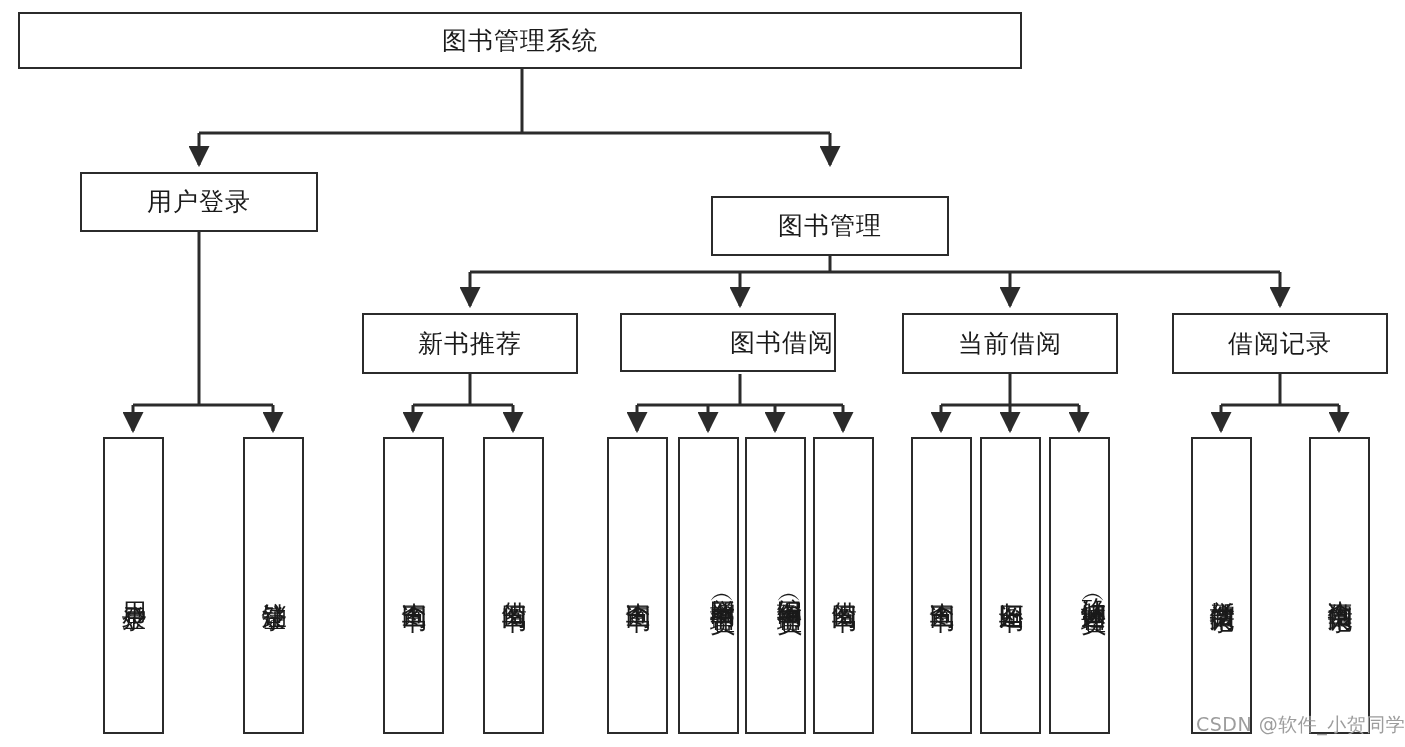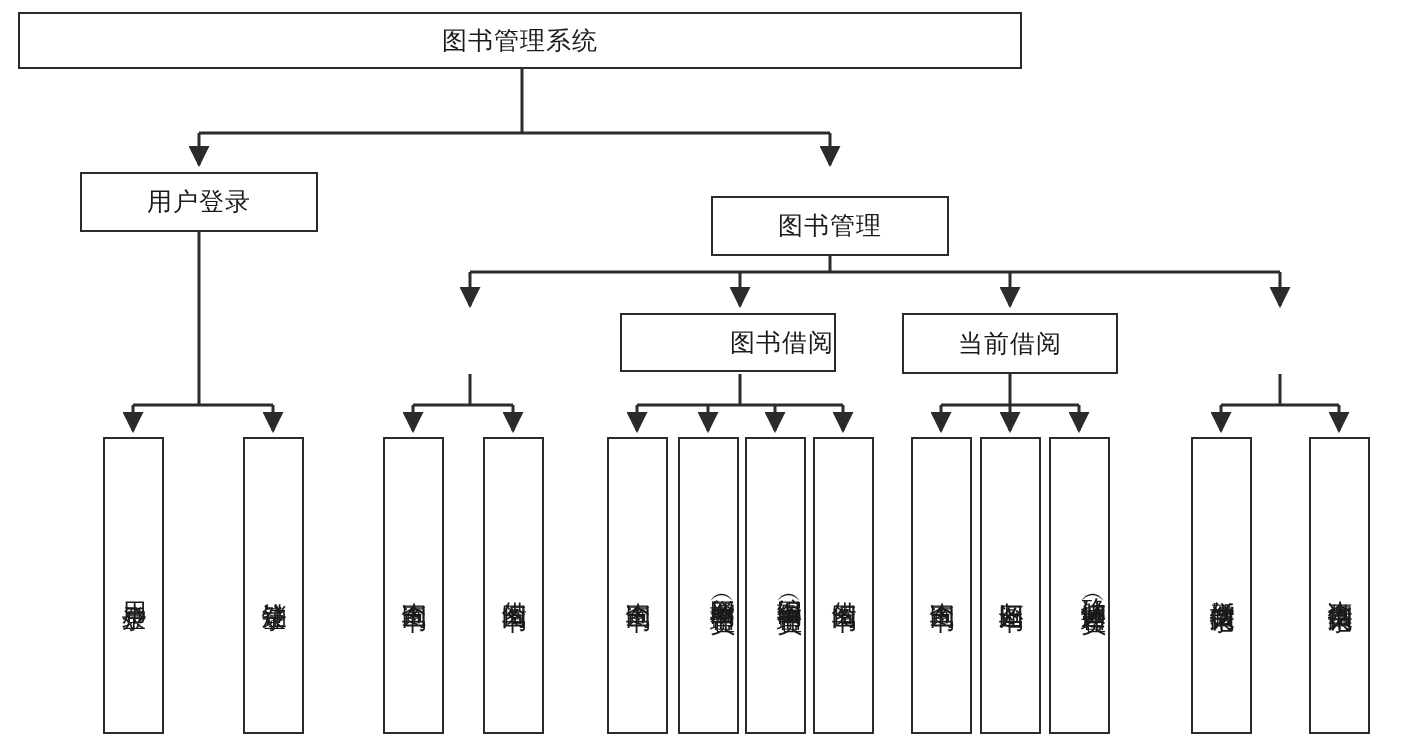--- a/index.html
+++ b/index.html
@@ -127,25 +127,31 @@
     <span>图书管理系统</span>
   </div>
 
   <div class="node horiz" style="left:80px; top:172px; width:238px; height:60px;">
     <span>用户登录</span>
   </div>
   <div class="node horiz" style="left:711px; top:172px; width:238px; height:60px;margin-top:24px;">
     <span>图书管理</span>
   </div>
 
+  <div class="node horiz" style="left:362px; top:313px; width:216px; height:61px;">
+    <span>新书推荐</span>
+  </div>
   <div class="node horiz" style="left:620px; top:313px; width:216px; height:59px;justify-content:flex-end;">
     <span>图书借阅</span>
   </div>
   <div class="node horiz" style="left:902px; top:313px; width:216px; height:61px;">
     <span>当前借阅</span>
+  </div>
+  <div class="node horiz" style="left:1172px; top:313px; width:216px; height:61px;">
+    <span>借阅记录</span>
   </div>
 
   <div class="node vert" style="left:103px; top:437px; width:61px; height:297px;">
     <span class="vlabel">用户登录</span>
   </div>
   <div class="node vert" style="left:243px; top:437px; width:61px; height:297px;">
     <span class="vlabel">注销登录</span>
   </div>
 
   <div class="node vert" style="left:383px; top:437px; width:61px; height:297px;">
@@ -178,14 +184,15 @@
     <span class="vlabel">确认归还（管理员）</span>
   </div>
 
   <div class="node vert" style="left:1191px; top:437px; width:61px; height:297px;">
     <span class="vlabel">新增借阅记录</span>
   </div>
   <div class="node vert" style="left:1309px; top:437px; width:61px; height:297px;">
     <span class="vlabel">查询借阅记录</span>
   </div>
 
+  <div class="watermark">CSDN @软件_小贺同学</div>
 
 </div>
 
 </body></html>

